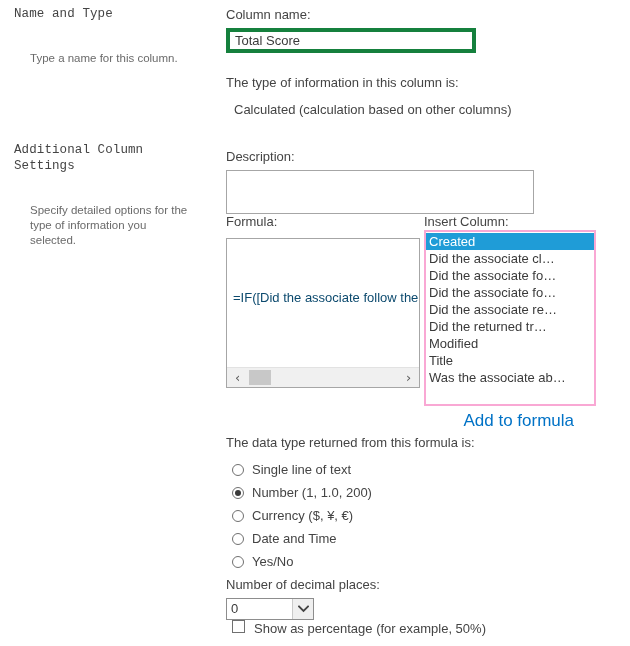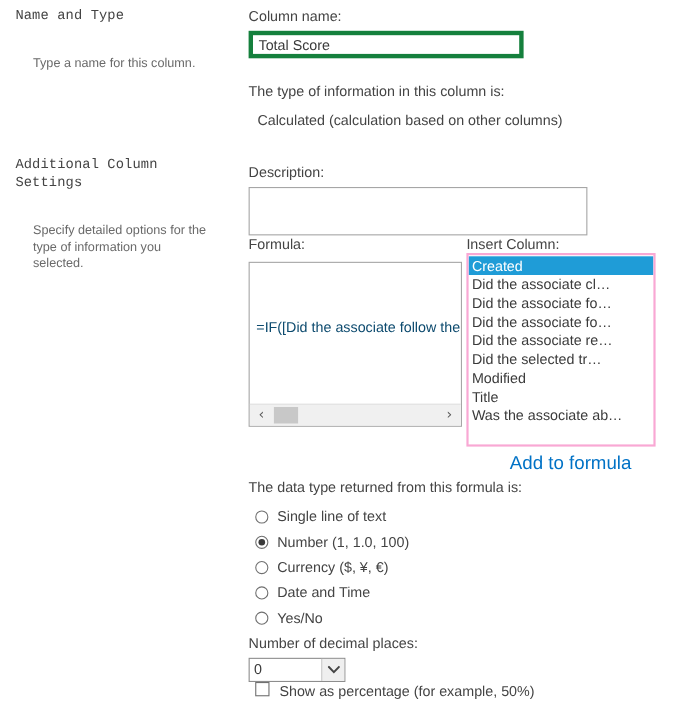--- a/index.html
+++ b/index.html
@@ -314,42 +314,42 @@
     </div>
   </div>
 
   <div style="position:absolute;left:424px;top:230px;">
     <div class="listbox">
       <div class="lb-item selected">Created</div>
       <div class="lb-item">Did the associate cl…</div>
       <div class="lb-item">Did the associate fo…</div>
       <div class="lb-item">Did the associate fo…</div>
       <div class="lb-item">Did the associate re…</div>
-      <div class="lb-item">Did the selected tr…</div>
+      <div class="lb-item">Did the returned tr…</div>
       <div class="lb-item">Modified</div>
       <div class="lb-item">Title</div>
       <div class="lb-item">Was the associate ab…</div>
     </div>
   </div>
 
   <div style="position:absolute;left:424px;top:411px;width:150px;text-align:right;">
     <span class="link">Add to formula</span>
   </div>
 
   <div class="right-col" style="top:434px;">
     <div class="field-label">The data type returned from this formula is:</div>
 
     <div style="margin-top:7px;">
       <div class="radio-row">
         <span class="radio"></span>
         <span class="radio-label">Single line of text</span>
       </div>
       <div class="radio-row">
         <span class="radio checked"></span>
-        <span class="radio-label">Number (1, 1.0, 100)</span>
+        <span class="radio-label">Number (1, 1.0, 200)</span>
       </div>
       <div class="radio-row">
         <span class="radio"></span>
         <span class="radio-label">Currency ($, ¥, €)</span>
       </div>
       <div class="radio-row">
         <span class="radio"></span>
         <span class="radio-label">Date and Time</span>
       </div>
       <div class="radio-row">

